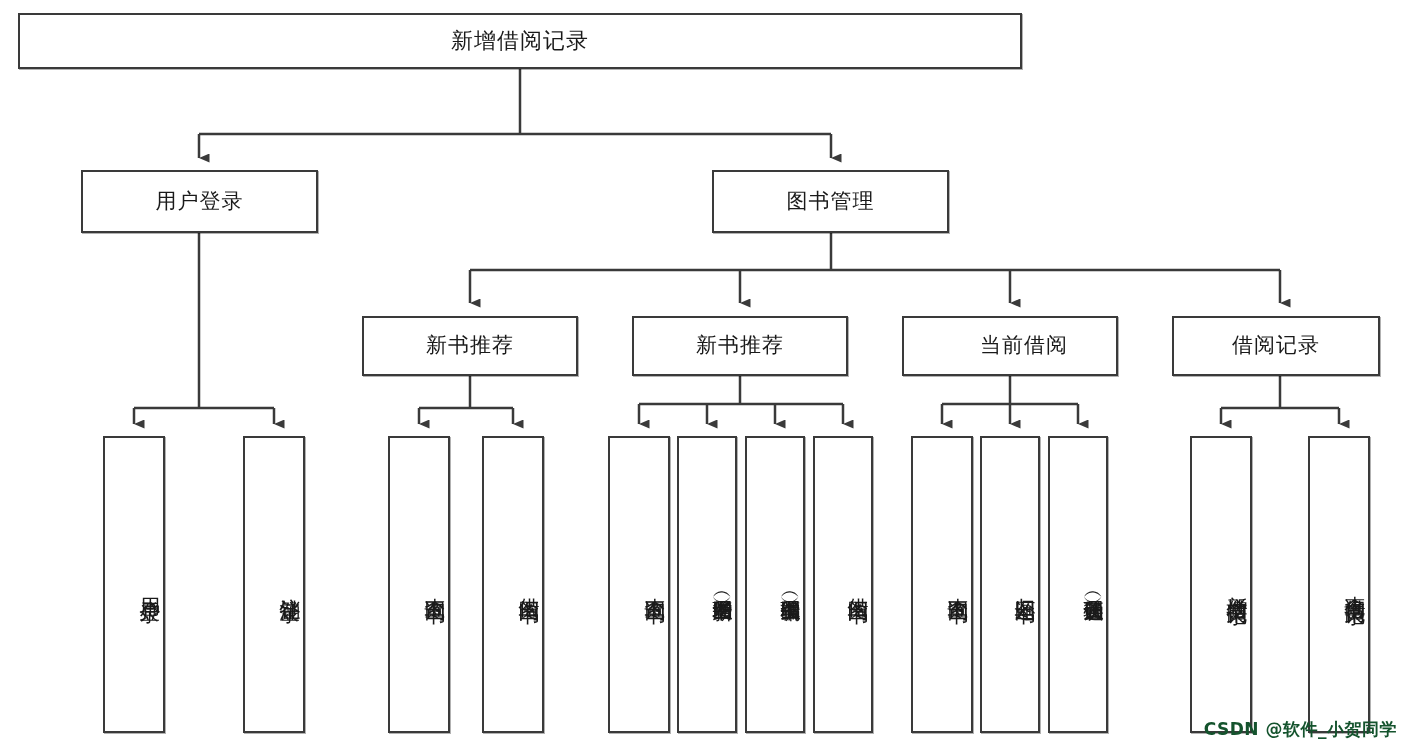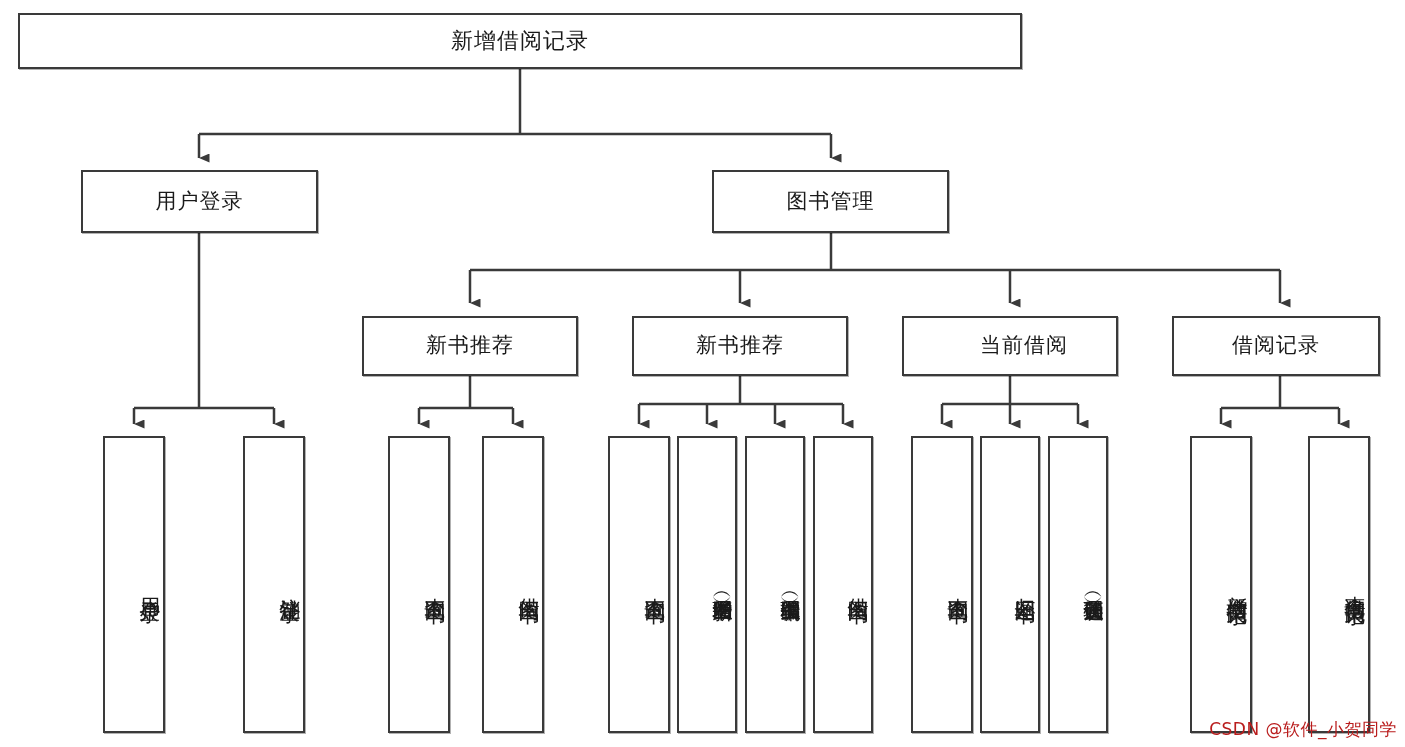--- a/index.html
+++ b/index.html
@@ -58,24 +58,25 @@
   }
   .node-v.tall-text {
     font-size: 20px;
     letter-spacing: 0px;
   }
   #watermark {
     position: absolute;
     right: 8px;
     bottom: 6px;
     font-size: 17px;
-    color: #b91c1c;
+    color: #14532d;
     letter-spacing: 0.5px;
     white-space: nowrap;
     user-select: none;
+    font-weight: bold;
   }
 </style>
 </head>
 <body>
 
 <div id="diagram-root">
 
   <svg id="edge-layer" viewBox="0 0 1405 747" xmlns="http://www.w3.org/2000/svg">
     <defs>
       <marker id="arrowhead" markerWidth="9" markerHeight="11" refX="4.5" refY="10.5" orient="auto" markerUnits="userSpaceOnUse">

